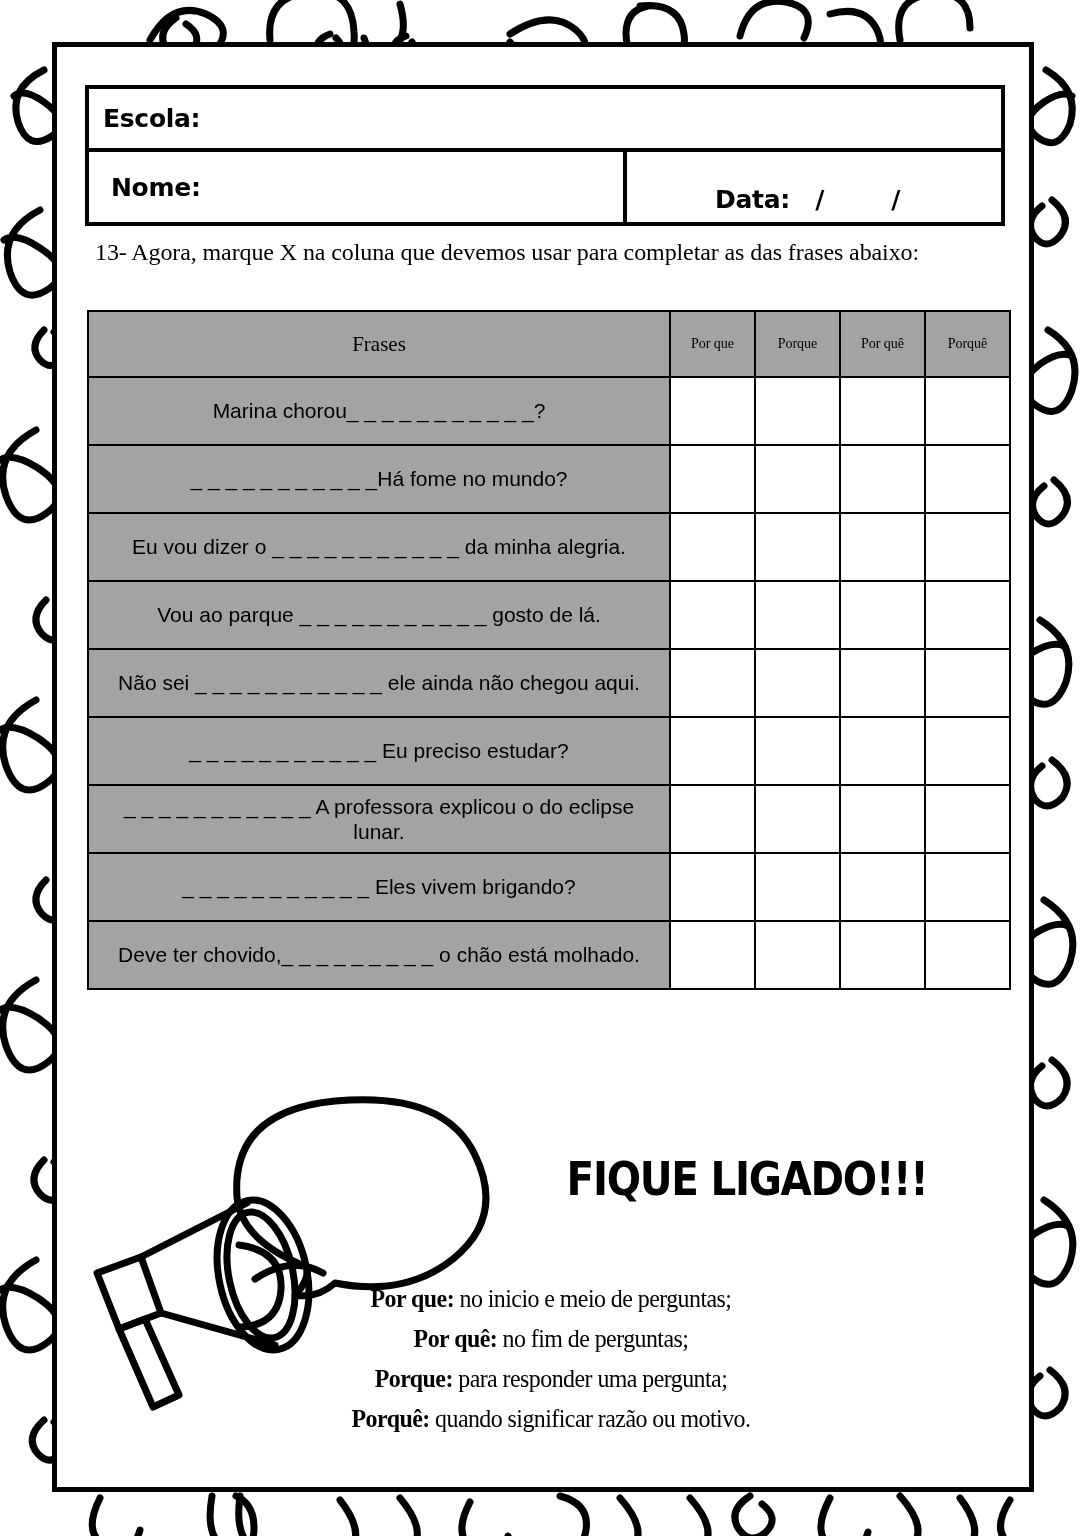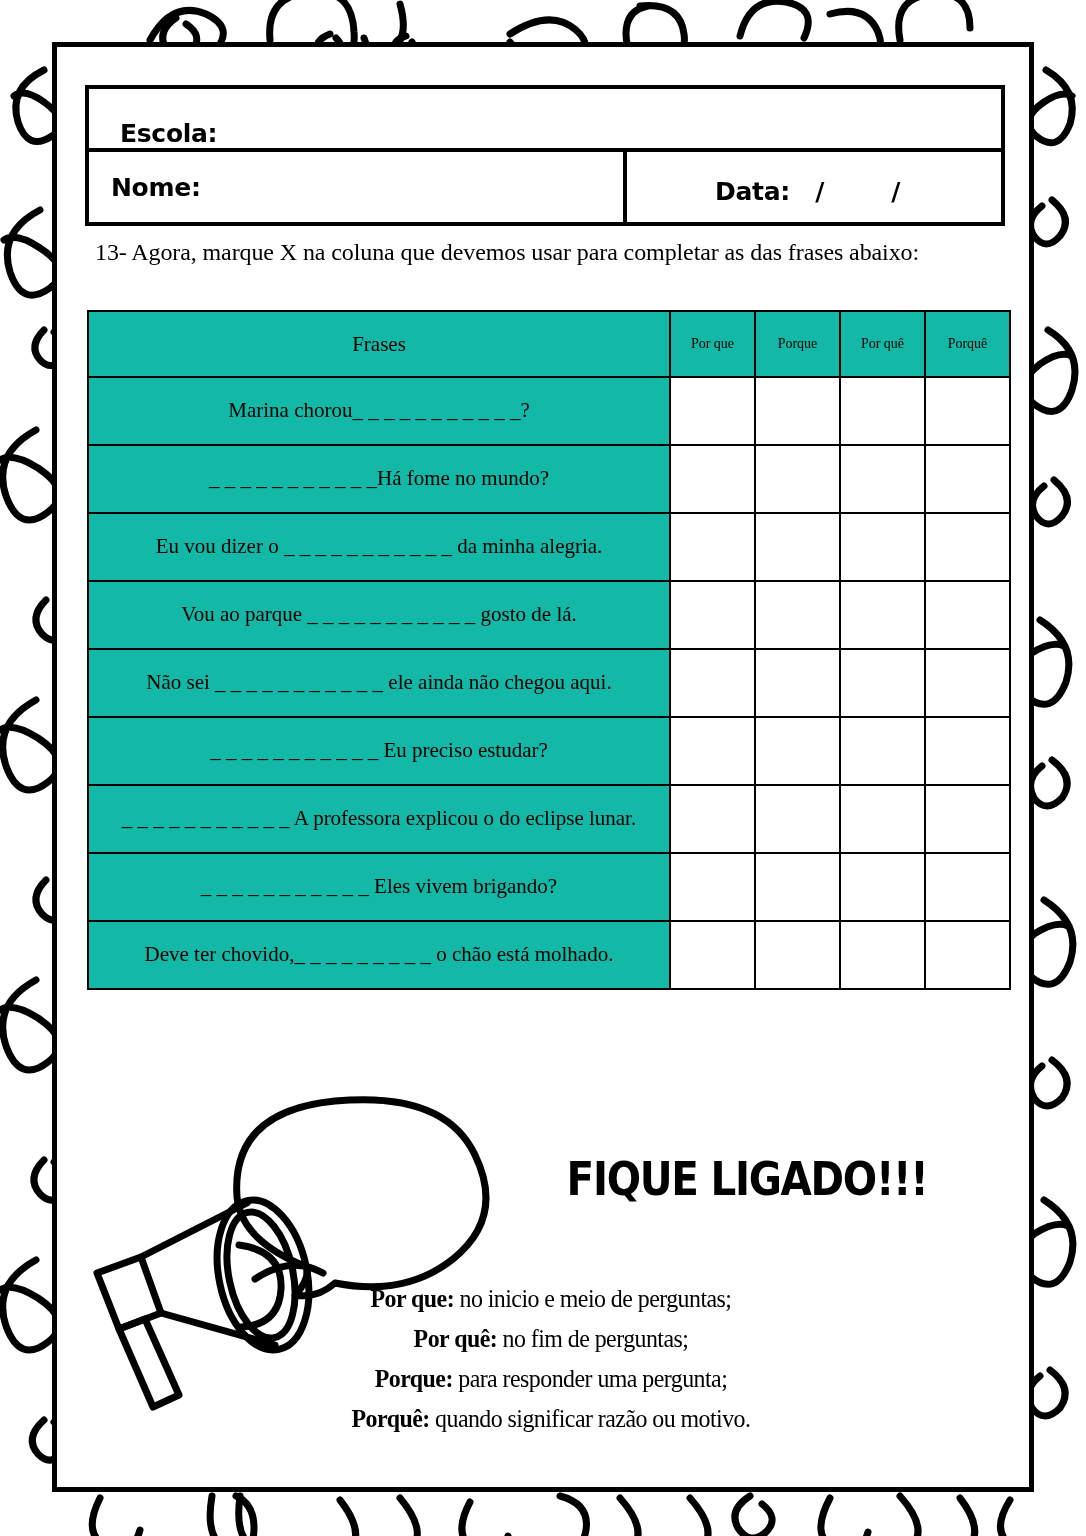--- a/index.html
+++ b/index.html
@@ -69,34 +69,33 @@
     display: flex;
     align-items: center;
     box-sizing: border-box;
     font-family: "DejaVu Sans", sans-serif;
     font-weight: bold;
     font-size: 25px;
     letter-spacing: -0.3px;
   }
   .id-cell.escola-cell {
     flex: 1 1 auto;
-    padding-left: 31px;
-    align-items: flex-end;
+    padding-left: 14px;
   }
   .id-cell.nome-cell {
     width: 538px;
     flex: 0 0 538px;
     padding-left: 22px;
     border-right: 4px solid #000000;
   }
   .id-cell.data-cell {
     flex: 1 1 auto;
     padding-left: 88px;
     align-items: flex-end;
-    padding-bottom: 16px;
+    padding-bottom: 8px;
   }
   .data-text {
     white-space: pre;
   }
 
   
   .instruction {
     position: absolute;
     left: 38px;
     top: 192px;
@@ -107,21 +106,21 @@
   }
 
   
   .frases-table {
     position: absolute;
     left: 30px;
     top: 263px;
     width: 922px;
     border-collapse: collapse;
     table-layout: fixed;
-    background: #14b8a6;
+    background: #a3a3a3;
   }
   .frases-table th,
   .frases-table td {
     border: 2px solid #000000;
     box-sizing: border-box;
   }
   .frases-table thead th {
     height: 66px;
     font-weight: normal;
     font-family: "Liberation Serif", serif;
@@ -134,21 +133,21 @@
   th.col-option {
     width: 85px;
     font-size: 14px;
     padding: 0 3px;
   }
   .frases-table tbody td {
     height: 68px;
     vertical-align: middle;
   }
   td.frase-cell {
-    font-family: Liberation Serif, serif;
+    font-family: Liberation Sans, sans-serif;
     font-size: 21px;
     padding: 0 8px;
     line-height: 1.2;
   }
   td.mark-cell {
     background: #ffffff;
   }
   .frase-text {
     display: block;
     width: 100%;

